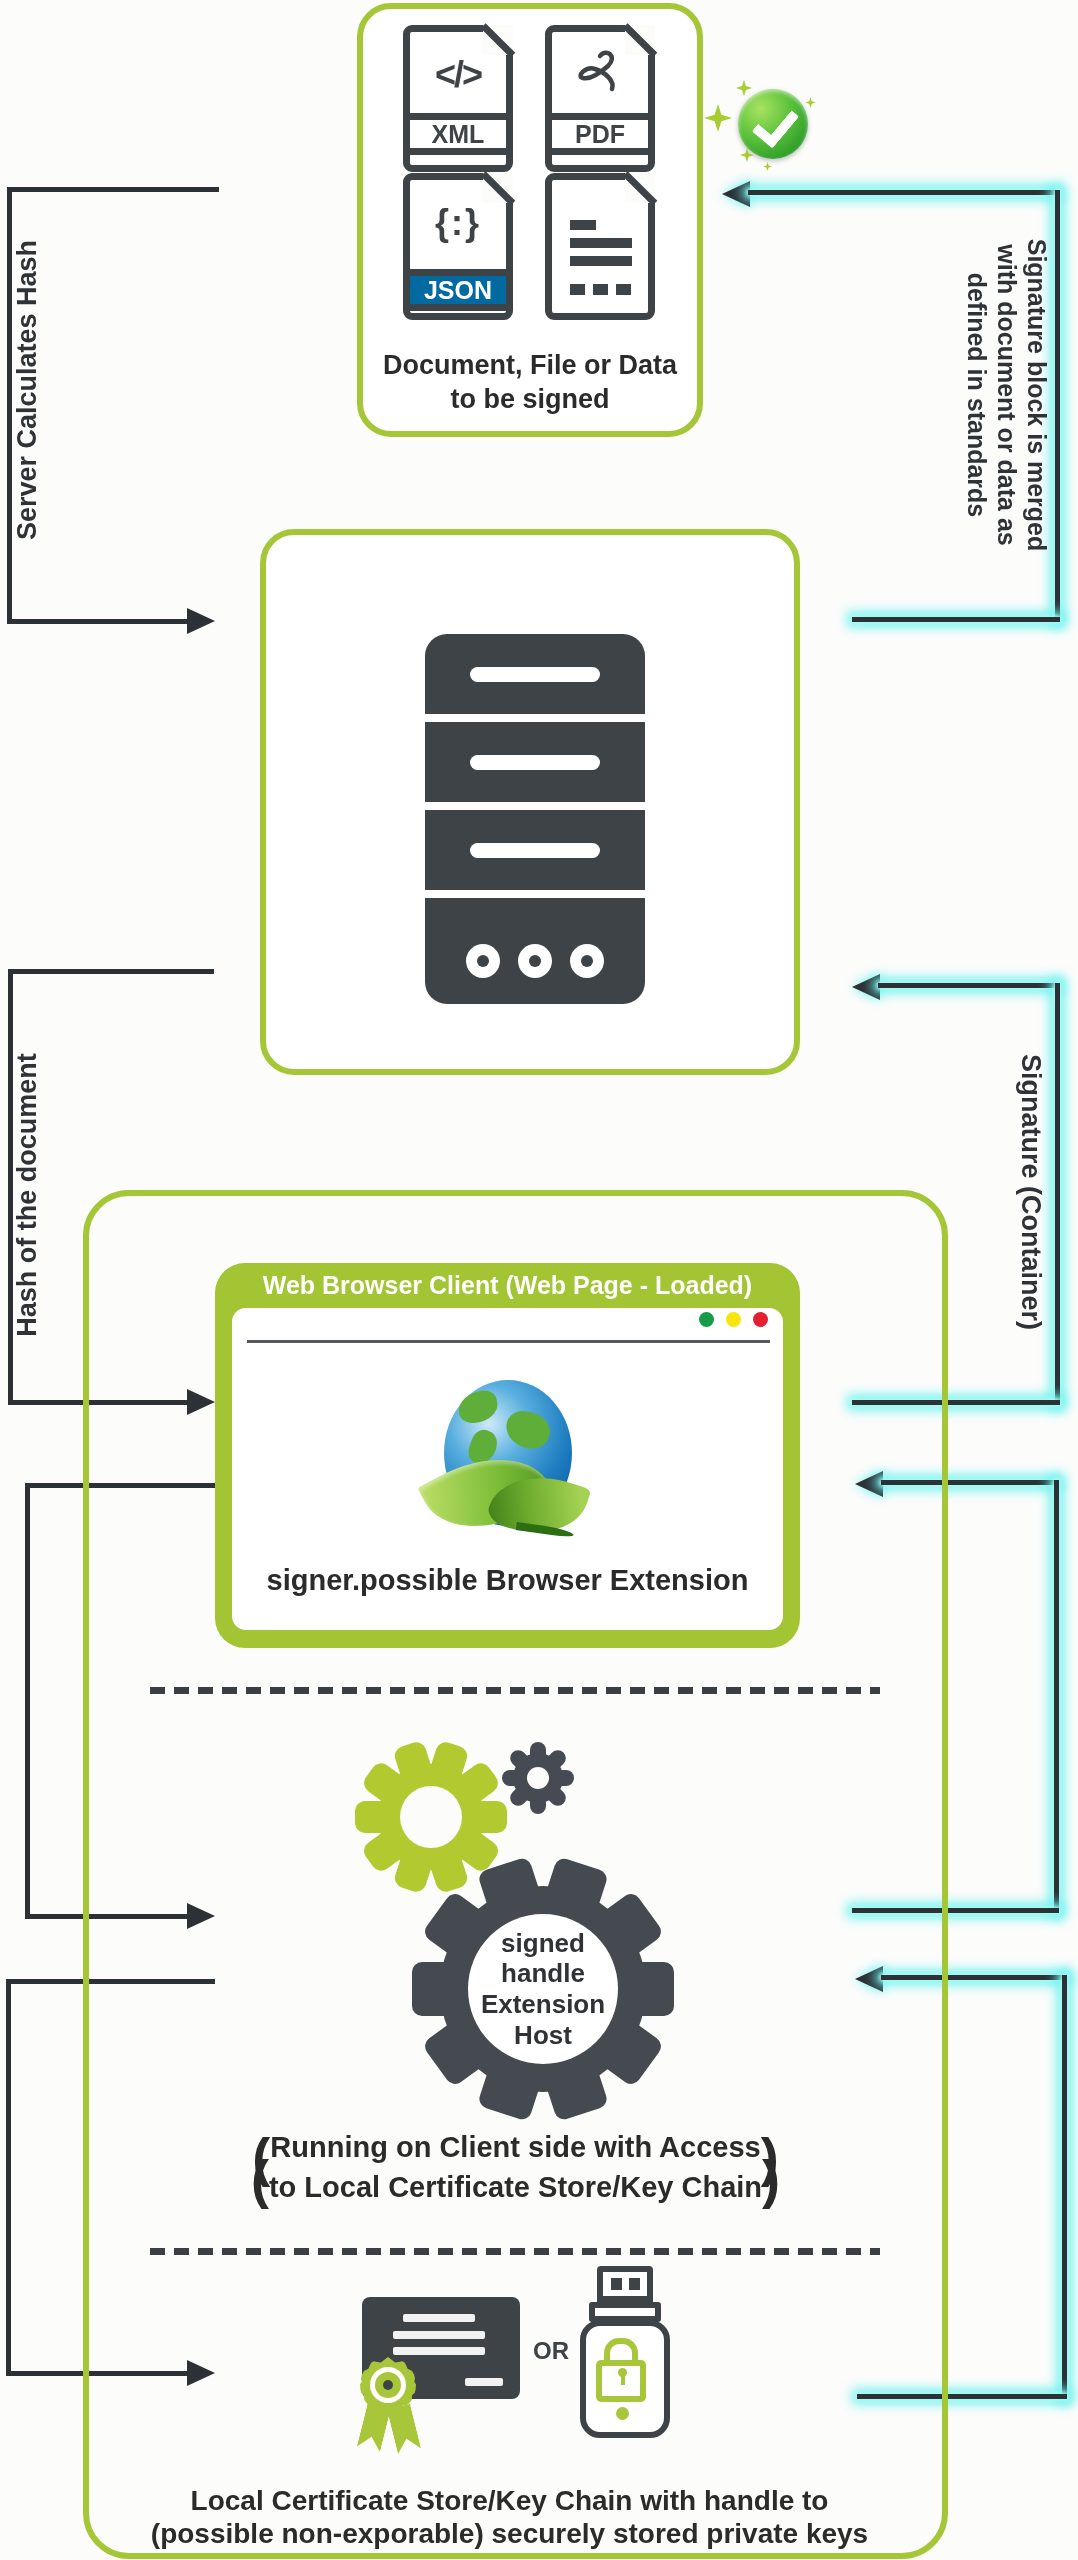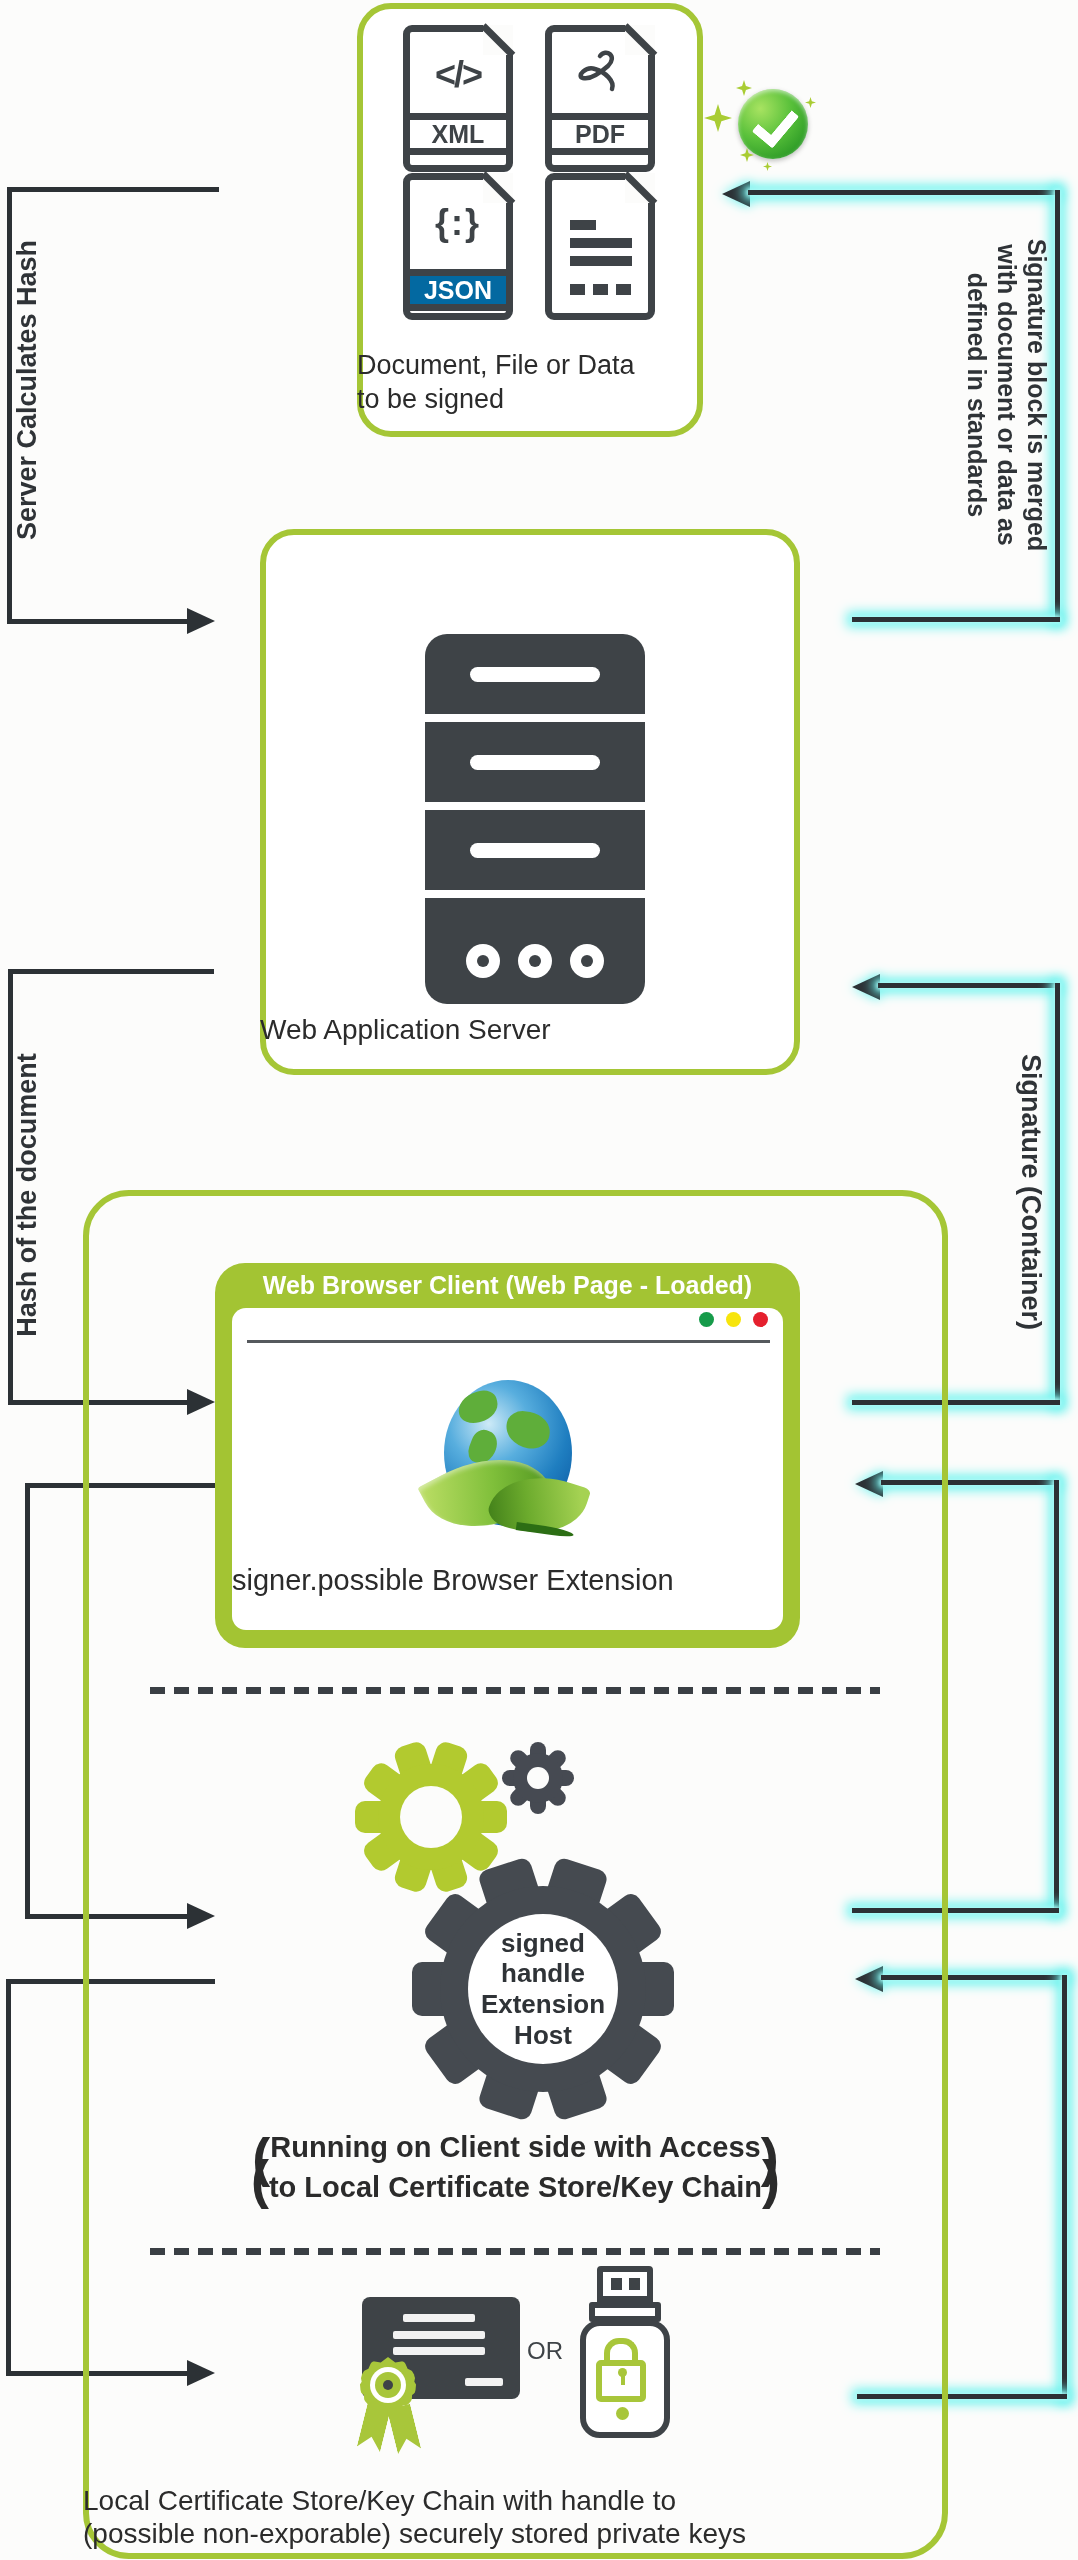--- a/index.html
+++ b/index.html
@@ -13,21 +13,21 @@
   .ah{position:absolute;width:0;height:0;border-top:13px solid transparent;border-bottom:13px solid transparent;}
   .ah-right{border-left:28px solid #2c3135;}
   .ah-left{border-right:28px solid #2c3135;}
   .ah.glowa{filter:drop-shadow(0 0 6px #6af3ee);box-shadow:none;}
   .dashed{position:absolute;height:7px;background:repeating-linear-gradient(90deg,#3a3f44 0 15px,rgba(0,0,0,0) 15px 24px);}
   
   .limebox{position:absolute;background:#fff;border:6px solid #a5c636;border-radius:34px;}
   .vlabel{position:absolute;white-space:nowrap;font-weight:700;font-size:27px;color:#2f3337;}
   .rotccw{transform:translate(-50%,-50%) rotate(-90deg);}
   .rotcw{transform:translate(-50%,-50%) rotate(90deg);}
-  .caption{position:absolute;font-weight:400;color:#2b2b2b;}
+  .caption{position:absolute;text-align:center;font-weight:700;color:#2b2b2b;}
   
   .file{position:absolute;width:96px;height:133px;border:7px solid #3e4347;border-radius:9px;background:#fff;}
   .fold{position:absolute;top:-7px;right:-7px;width:30px;height:30px;background:#fcfcfb;}
   .fold i{position:absolute;left:-6px;top:12px;width:42px;height:7px;background:#3e4347;transform:rotate(45deg);display:block;}
   .fglyph{position:absolute;top:22px;left:0;width:100%;text-align:center;font-weight:700;font-size:36px;color:#3e4347;letter-spacing:-2px;}
   .fband{position:absolute;left:-7px;right:-7px;bottom:10px;height:28px;border:7px solid #3e4347;background:#fff;
          display:flex;align-items:center;justify-content:center;font-weight:700;font-size:25px;color:#3e4347;}
   .fband.solid{background:#0369a1;color:#fff;bottom:2px;}
   .dline{position:absolute;background:#3e4347;height:10px;}
   .dsq{position:absolute;width:15px;height:11px;background:#3e4347;}
@@ -210,21 +210,20 @@
           <i></i>
         </div>
       <div class="srv-dot" style="left:93px;top:46px;">
           <i></i>
         </div>
       <div class="srv-dot" style="left:145px;top:46px;">
           <i></i>
         </div>
     </div>
   </div>
-  <div class="caption" style="left:260px;top:1014px;width:528px;font-size:28px;">Web Application Server</div>
 
   <div class="limebox" style="left:83px;top:1190px;width:853px;height:1357px;border-radius:46px;background:transparent;"></div>
 
   <div class="browser-frame">
     <div class="browser-header">Web Browser Client (Web Page - Loaded)</div>
   </div>
   <div class="browser-panel"></div>
   <div class="tdot" style="left:699px;top:1312px;background:#169b4a;"></div>
   <div class="tdot" style="left:726px;top:1312px;background:#f7e50c;"></div>
   <div class="tdot" style="left:753px;top:1312px;background:#e5202e;"></div>

